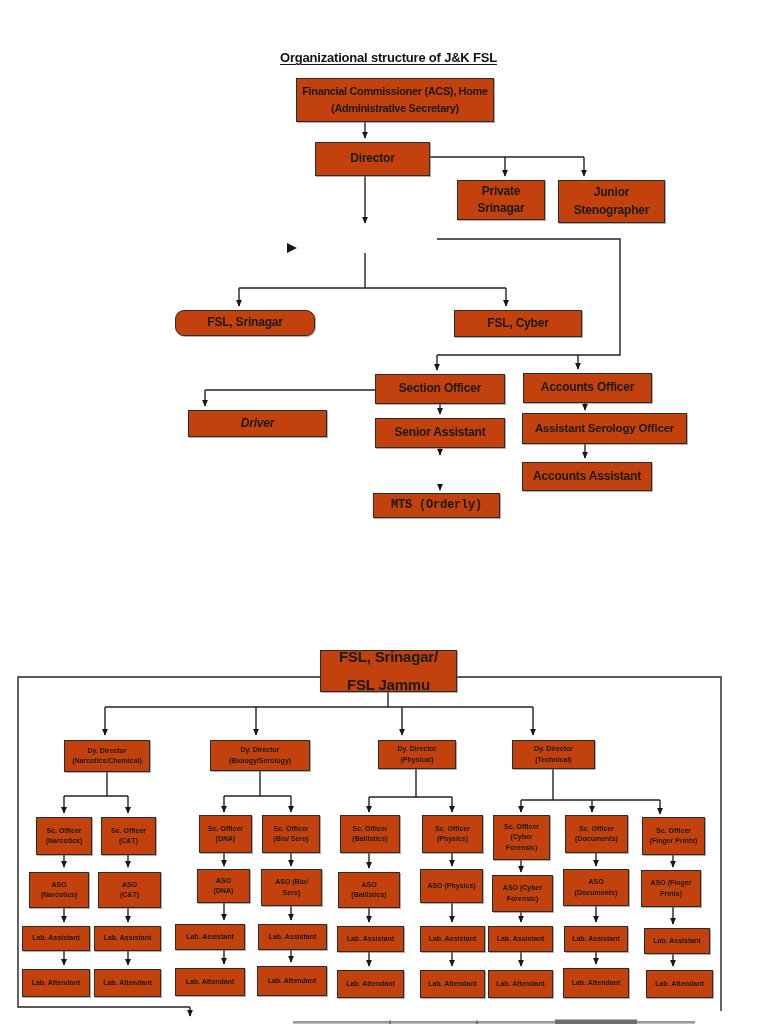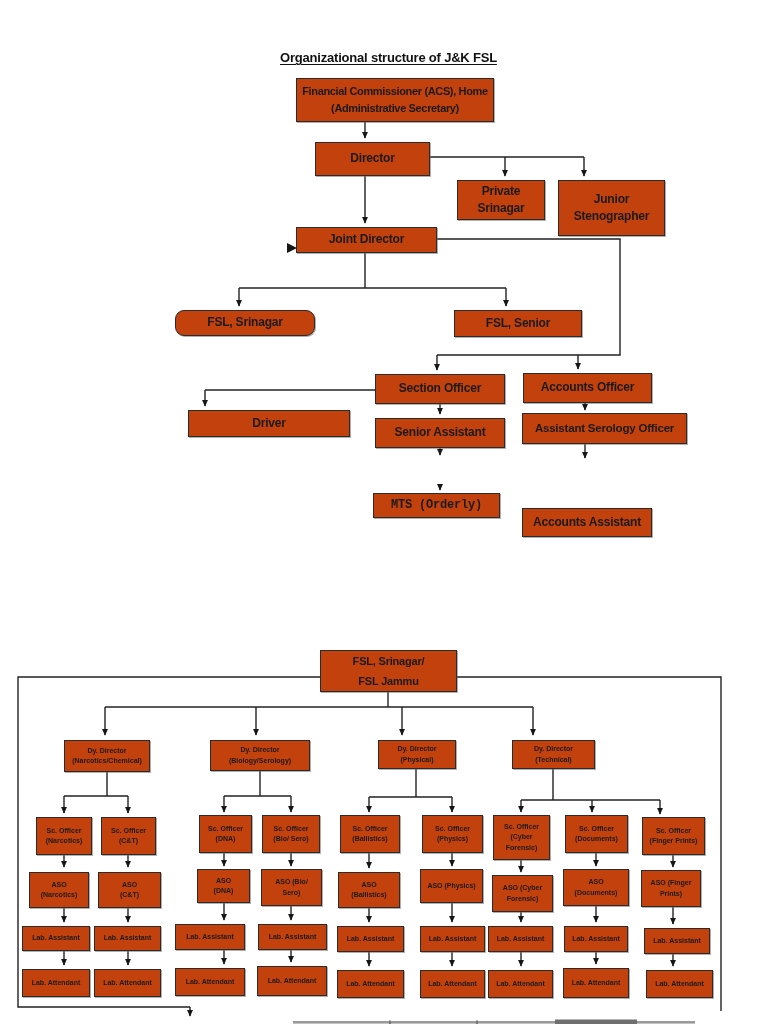--- a/index.html
+++ b/index.html
@@ -11,21 +11,21 @@
   .stage { position:absolute; left:0; top:0; width:768px; height:1024px; }
   .wires { position:absolute; left:0; top:0; }
   .box {
     position:absolute; border:1.5px solid #2b2b2b; background:#c2410c;
     display:flex; align-items:center; justify-content:center;
     text-align:center; font-weight:700; white-space:pre-line;
     box-shadow:1px 1px 0 rgba(110,110,110,.55);
   }
   .t { font-size:12px; line-height:1.45; letter-spacing:-0.2px; }
   .fc { font-size:11px; letter-spacing:-0.35px; line-height:1.55; }
-  .root { font-size:11px; line-height:1.85; letter-spacing:-0.2px; }
+  .root { font-size:15px; line-height:1.85; letter-spacing:-0.2px; }
   .b { font-size:7px; line-height:1.5; letter-spacing:0; }
   .title {
     position:absolute; font-weight:700; font-size:13px; letter-spacing:-0.2px;
     text-decoration:underline; text-underline-offset:2px; text-align:left; color:#111;
   }
 </style>
 </head>
 <body>
 
 <div class="stage">
@@ -128,31 +128,30 @@
     </g>
   </svg>
 
   <div class="title" style="left:280px; top:50px; width:252px;">Organizational structure of J&amp;K FSL</div>
 
   <div class="box t fc" style="left:296px; top:78px;  width:198px; height:44px;">Financial Commissioner (ACS), Home
 (Administrative Secretary)</div>
   <div class="box t" style="left:315px; top:142px; width:115px; height:34px;">Director</div>
   <div class="box t" style="left:457px; top:180px; width:88px;  height:40px;">Private
 Srinagar</div>
-  <div class="box t" style="left:558px; top:180px; width:107px; height:56px;">Junior
+  <div class="box t" style="left:558px; top:180px; width:107px; height:43px;">Junior
 Stenographer</div>
-  <div class="box t" style="left:296px; top:227px; width:141px; height:26px;">Joint Director</div>
   <div class="box t" style="left:175px; top:310px; width:140px; height:26px;border-radius:9px;">FSL, Srinagar</div>
-  <div class="box t" style="left:454px; top:310px; width:128px; height:27px;">FSL, Senior</div>
+  <div class="box t" style="left:454px; top:310px; width:128px; height:27px;">FSL, Cyber</div>
   <div class="box t" style="left:375px; top:374px; width:130px; height:30px;">Section Officer</div>
   <div class="box t" style="left:523px; top:373px; width:129px; height:30px;">Accounts Officer</div>
-  <div class="box t" style="left:188px; top:410px; width:162px; height:27px;">Driver</div>
+  <div class="box t" style="left:188px; top:410px; width:139px; height:27px;font-style:italic;">Driver</div>
   <div class="box t" style="left:375px; top:418px; width:130px; height:30px;">Senior Assistant</div>
   <div class="box t" style="left:522px; top:413px; width:165px; height:31px; font-size:11.5px;">Assistant Serology Officer</div>
-  <div class="box t" style="left:522px; top:462px; width:130px; height:29px;margin-top:46px;">Accounts Assistant</div>
+  <div class="box t" style="left:522px; top:462px; width:130px; height:29px;">Accounts Assistant</div>
   <div class="box t" style="left:373px; top:493px; width:127px; height:25px;font-family:Liberation Mono, monospace;">MTS (Orderly)</div>
 
   <div class="box root" style="left:320px; top:650px; width:137px; height:42px;">FSL, Srinagar/
 FSL Jammu</div>
 
   <div class="box b" style="left:64px;  top:740px; width:86px;  height:32px;">Dy. Director
 (Narcotics/Chemical)</div>
   <div class="box b" style="left:210px; top:740px; width:100px; height:31px;">Dy. Director
 (Biology/Serology)</div>
   <div class="box b" style="left:378px; top:740px; width:78px;  height:29px;">Dy. Director

